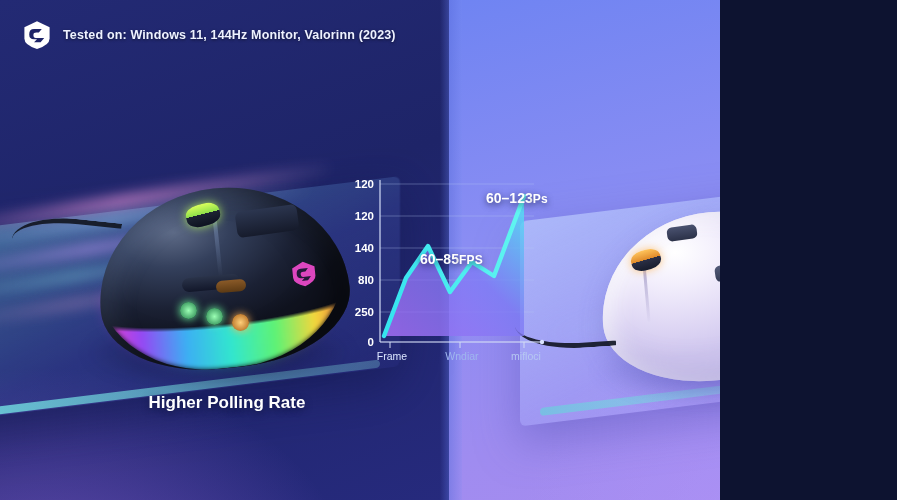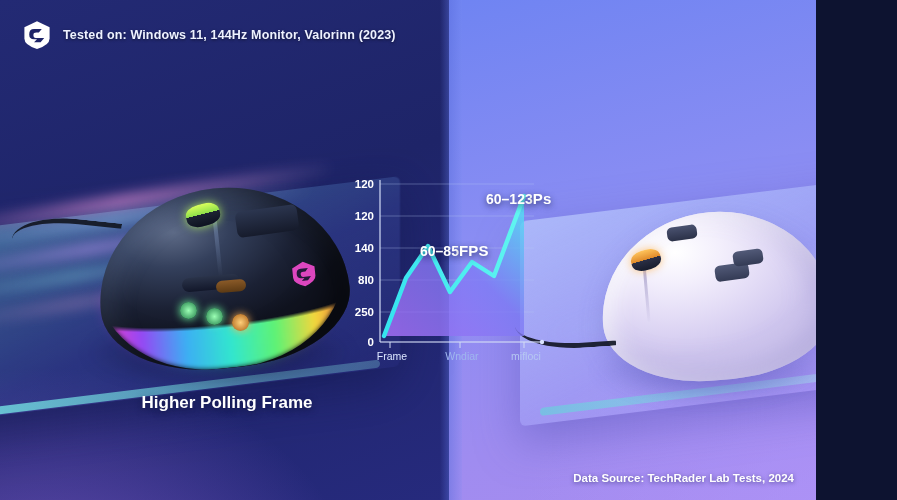--- a/index.html
+++ b/index.html
@@ -1,19 +1,19 @@
 <!DOCTYPE html>
 <html><head>
 <meta charset="utf-8">
 <style>
   html,body{margin:0;padding:0;background:#0d1330;}
   body{font-family:"Liberation Sans",sans-serif;}
 
   .stage{
-    position:relative;width:816px;height:500px;overflow:hidden;
+    position:relative;width:720px;height:500px;overflow:hidden;
     background:#3b82f6;
   }
 
   
   .bg-left{
     position:absolute;left:0;top:0;width:449px;height:500px;
     background:
       radial-gradient(120% 80% at 10% 120%, rgba(160,110,230,.55) 0%, rgba(80,60,180,0) 58%),
       linear-gradient(160deg,#232a74 0%,#1e2468 45%,#262a7d 100%);
   }
@@ -149,23 +149,23 @@
   .mr-side2{position:absolute;left:158px;top:58px;width:30px;height:15px;border-radius:5px;
     background:linear-gradient(180deg,#525a78,#343b55);transform:rotate(-8deg);}
   .mr-cable{position:absolute;left:-60px;top:118px;width:100px;height:34px;
     border-bottom:5px solid #141826;border-radius:0 0 0 70%;transform:rotate(-4deg);opacity:.92;}
 
   
   .chart{position:absolute;left:336px;top:170px;width:230px;height:190px;}
   .chart svg{display:block;}
   .ann{position:absolute;color:#ffffff;font-weight:bold;white-space:nowrap;
     text-shadow:0 2px 6px rgba(20,25,70,.75);}
-  .ann-mid{left:84px;top:72px;font-size:14px;}
+  .ann-mid{left:84px;top:81px;font-size:14px;}
   .ann-top{left:150px;top:20px;font-size:14px;}
-  .ann .unit{font-size:15px;font-weight:bold;letter-spacing:.2px;}
+  .ann .unit{font-size:12px;font-weight:bold;letter-spacing:.2px;}
 
   
   .cap{position:absolute;text-align:center;color:#ffffff;font-weight:bold;
     text-shadow:0 2px 7px rgba(15,20,60,.75);line-height:1.3;}
   .cap .t1{font-size:17px;display:block;}
   .cap .t2{font-size:17px;display:block;}
   .cap-1{left:82px;top:392px;width:290px;}
   .cap-2{left:352px;top:392px;width:200px;}
   .cap-3{left:545px;top:390px;width:290px;}
 
@@ -292,19 +292,18 @@
 
     <div class="ann ann-mid">
       <span>60–85</span><span class="unit">FPS</span>
     </div>
     <div class="ann ann-top">
       <span>60–123</span><span class="unit">Ps</span>
     </div>
   </div>
 
   <div class="cap cap-1">
-    <span class="t1">Higher Polling Frame</span>
+    <span class="t1">Higher Polling Rate</span>
   </div>
   <div class="cap cap-3">
   </div>
 
-  <div class="footer">Data Source:  TechRader Lab Tests, 2024</div>
 </div>
 
 </body></html>

